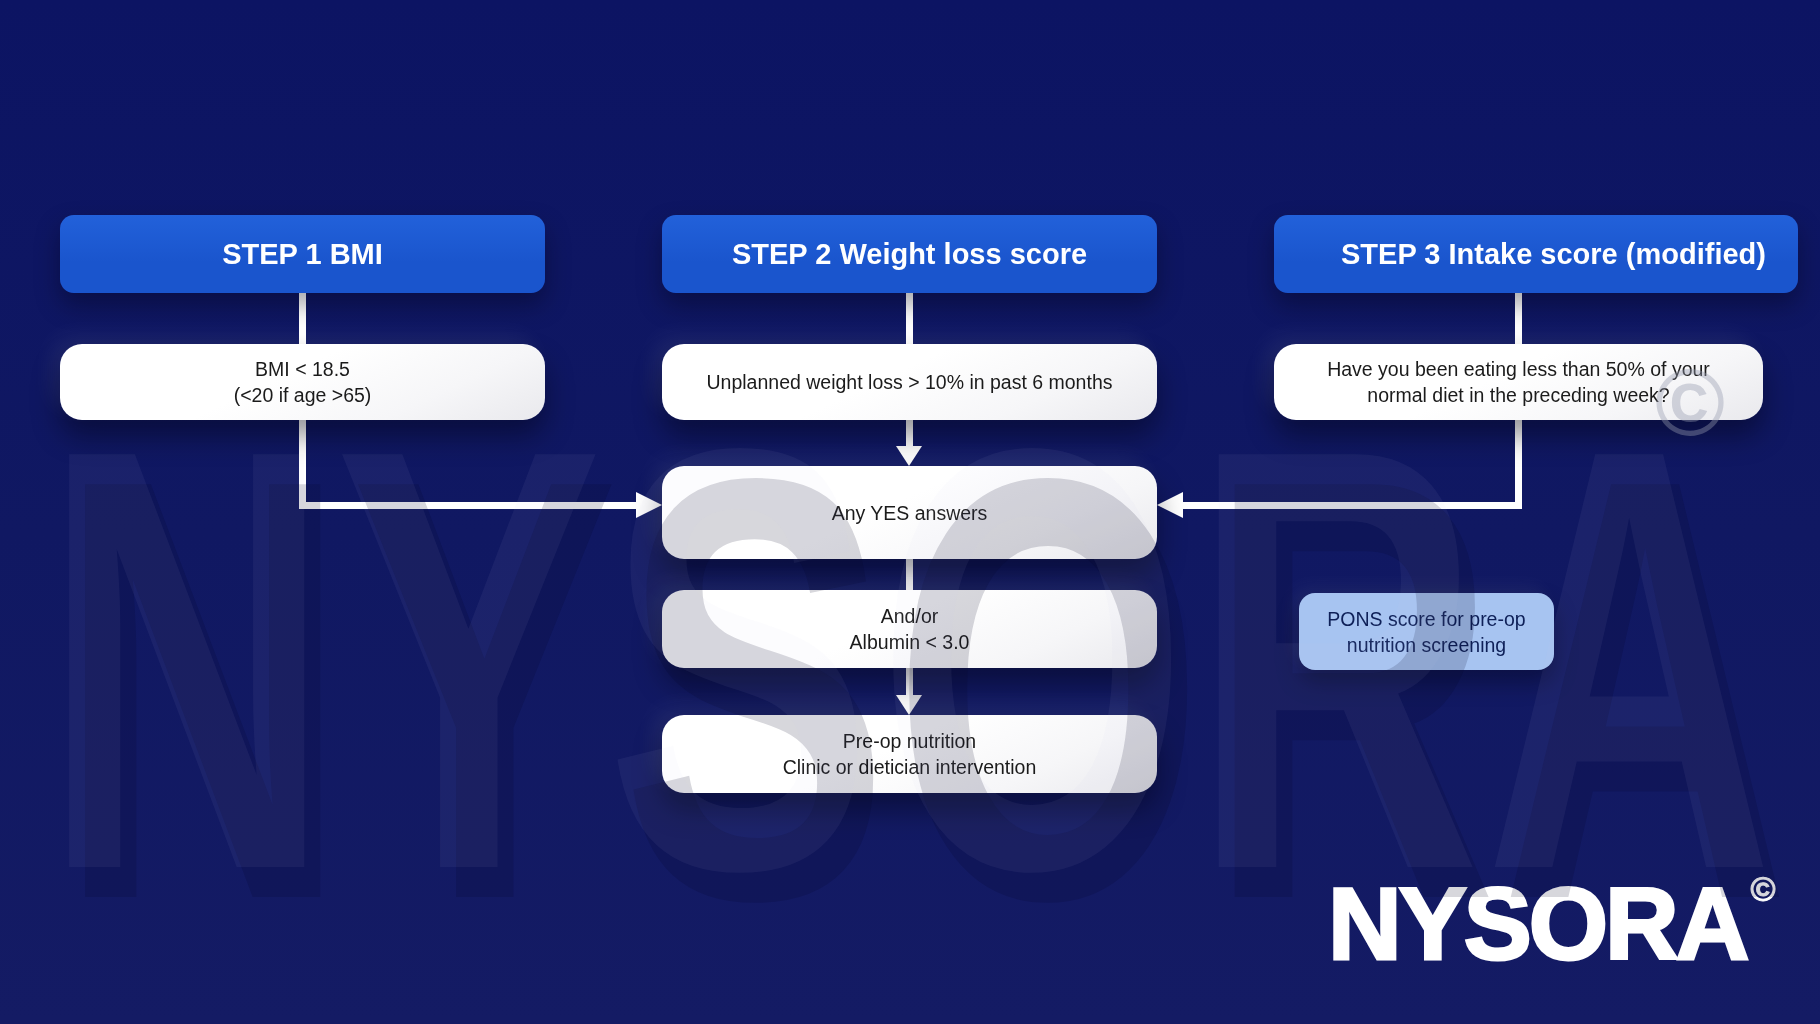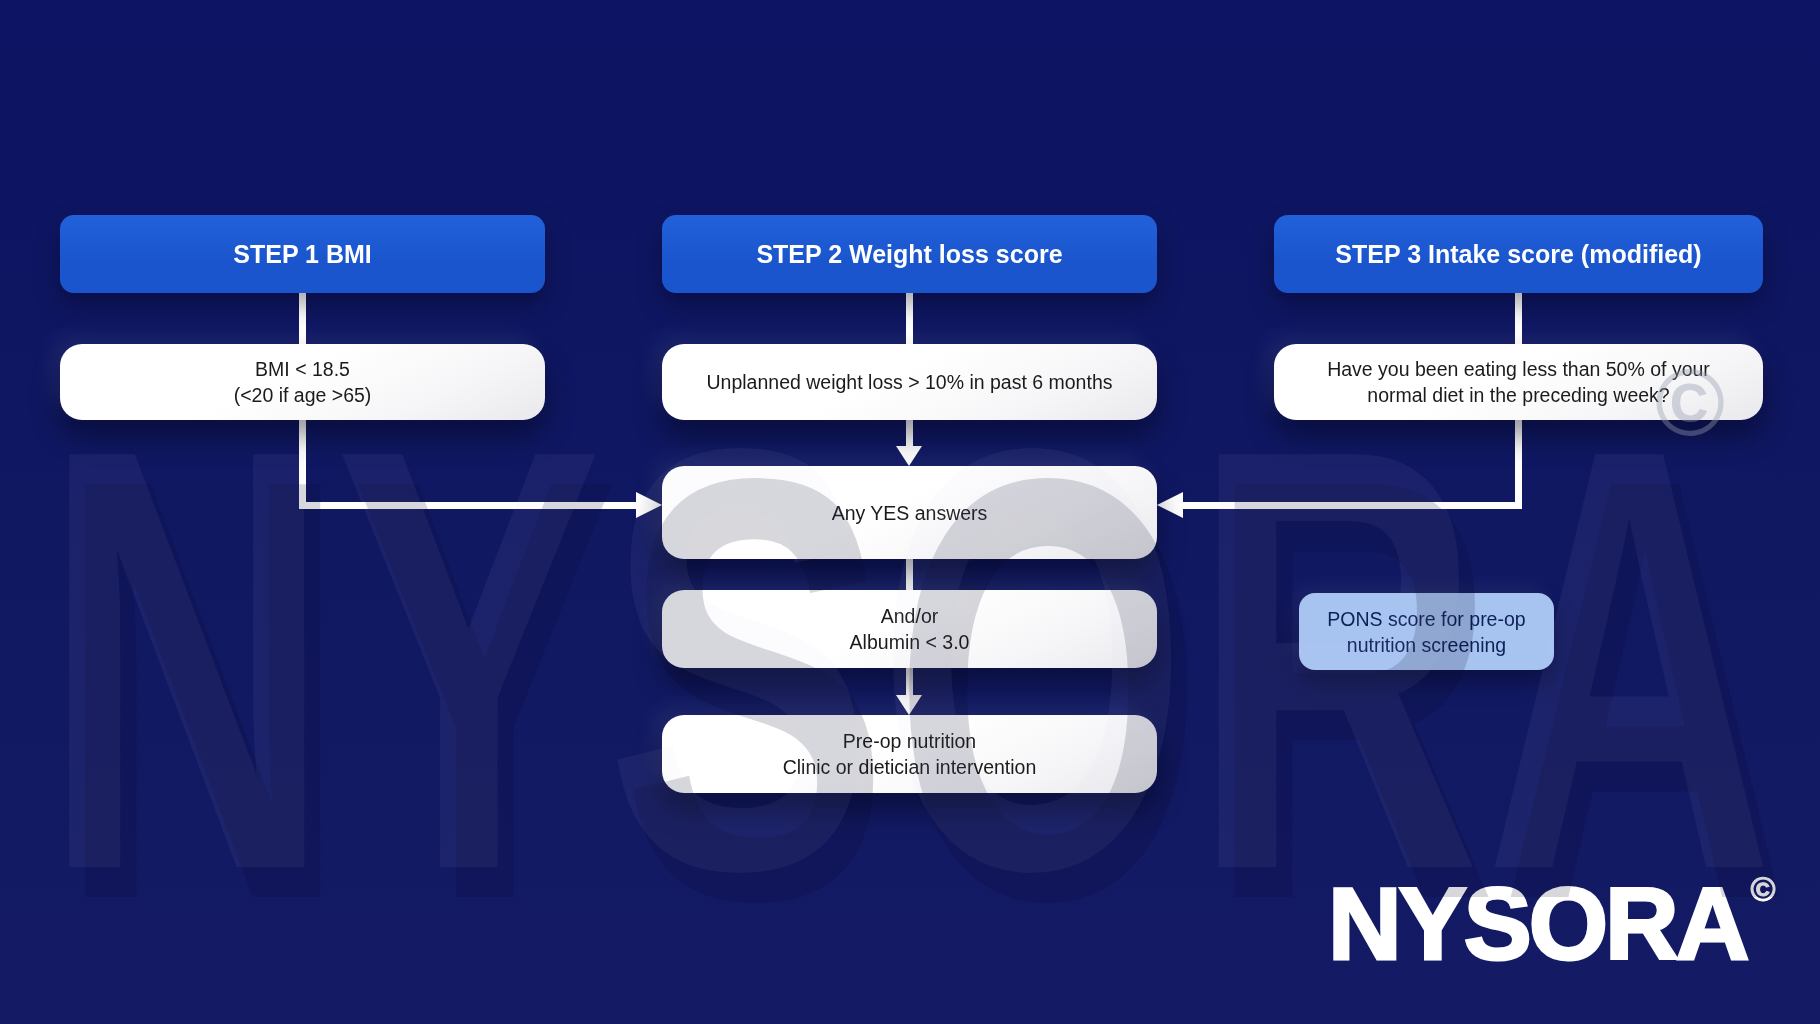--- a/index.html
+++ b/index.html
@@ -26,42 +26,42 @@
   .vline{position:absolute;width:7px;background:var(--arrow-white,#fff);z-index:10;}
   .hline{position:absolute;height:7px;background:var(--arrow-white,#fff);z-index:10;}
   .arr{position:absolute;width:0;height:0;z-index:10;}
   .arr.right{border-top:13px solid transparent;border-bottom:13px solid transparent;border-left:26px solid var(--arrow-white,#fff);}
   .arr.left {border-top:13px solid transparent;border-bottom:13px solid transparent;border-right:26px solid var(--arrow-white,#fff);}
   .arr.down {border-left:13px solid transparent;border-right:13px solid transparent;border-top:20px solid var(--arrow-white,#fff);}
   
   .hdr{
     position:absolute;z-index:20;border-radius:14px;
     background:linear-gradient(180deg,#2261da 0%,var(--header-blue,#1a55cd) 60%);
-    color:#fff;font-weight:bold;font-size:25px;
+    color:#fff;font-weight:bold;font-size:29px;
     display:flex;align-items:center;justify-content:center;
     box-shadow:0 12px 24px rgba(0,0,15,0.35);
   }
   .wbox{
     position:absolute;z-index:20;border-radius:22px;
     background:linear-gradient(155deg,#ffffff 45%,#f6f6f8 75%,#e9e9ed 100%);
     color:var(--box-text,#1b1b1b);font-size:19.5px;line-height:26px;
     display:flex;flex-direction:column;align-items:center;justify-content:center;text-align:center;
     box-shadow:-10px -10px 22px rgba(255,255,255,0.06),0 16px 28px rgba(0,0,12,0.42);
   }
   .pons{
     position:absolute;z-index:20;border-radius:16px;
     background:var(--pons-blue,#a7c4f1);
     color:var(--pons-text,#0e2058);font-size:19.5px;line-height:26px;
     display:flex;flex-direction:column;align-items:center;justify-content:center;text-align:center;
     box-shadow:-8px -8px 18px rgba(255,255,255,0.05),0 12px 22px rgba(0,0,12,0.35);
   }
   
   .hdr1{left:60px;top:215px;width:485px;height:78px;}
   .hdr2{left:662px;top:215px;width:495px;height:78px;}
-  .hdr3{left:1274px;top:215px;width:489px;height:78px;}
+  .hdr3{left:1274px;top:215px;width:489px;height:78px;padding-left:35px;}
   .crit1{left:60px;top:344px;width:485px;height:76px;}
   .crit2{left:662px;top:344px;width:495px;height:76px;}
   .crit3{left:1274px;top:344px;width:489px;height:76px;border-radius:22px;}
   .yes  {left:662px;top:466px;width:495px;height:93px;}
   .andor{left:662px;top:590px;width:495px;height:78px;}
   .preop{left:662px;top:715px;width:495px;height:78px;}
   .ponsbox{left:1275px;top:593px;width:255px;height:77px;margin-left:24px;}
   
   .logo{
     position:absolute;left:1328px;top:866px;z-index:30;

